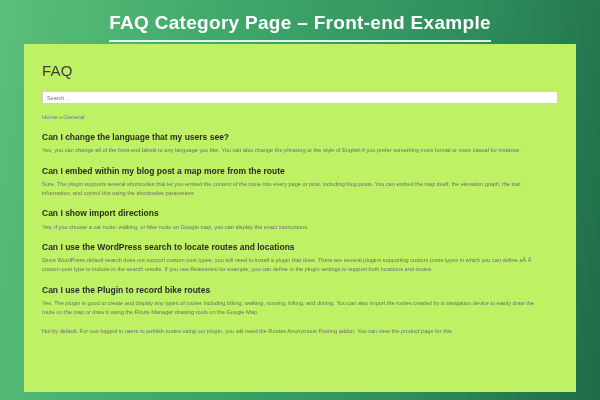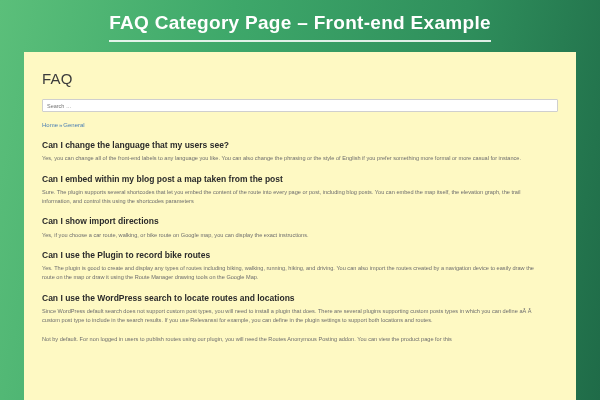--- a/index.html
+++ b/index.html
@@ -32,24 +32,24 @@
     font-weight: bold;
     letter-spacing: 0.3px;
     padding-bottom: 6px;
     border-bottom: 2px solid rgba(255,255,255,0.85);
     line-height: 1.1;
     white-space: nowrap;
   }
   .content-card {
     position: absolute;
     left: 24px;
-    top: 52px;
+    top: 44px;
     width: 552px;
     height: 348px;
-    background: #fef9c3;
+    background: #bef264;
     overflow: hidden;
   }
   .card-inner {
     padding: 14px 18px 0 18px;
   }
   .page-title {
     font-size: 15px;
     color: #3c3c3c;
     font-weight: normal;
     margin: 4px 0 12px 0;
@@ -124,37 +124,37 @@
       </div>
 
       <div class="faq-list">
 
         <div class="faq-item">
           <h2 class="faq-q">Can I change the language that my users see?</h2>
           <p class="faq-a">Yes, you can change all of the front-end labels to any language you like. You can also change the phrasing or the style of English if you prefer something more formal or more casual for instance.</p>
         </div>
 
         <div class="faq-item">
-          <h2 class="faq-q">Can I embed within my blog post a map taken from the post</h2>
+          <h2 class="faq-q">Can I embed within my blog post a map more from the route</h2>
           <p class="faq-a">Sure. The plugin supports several shortcodes that let you embed the content of the route into every page or post, including blog posts. You can embed the map itself, the elevation graph, the trail information, and control this using the shortcodes parameters</p>
         </div>
 
         <div class="faq-item">
           <h2 class="faq-q">Can I show import directions</h2>
           <p class="faq-a">Yes, if you choose a car route, walking, or bike route on Google map, you can display the exact instructions.</p>
         </div>
 
         <div class="faq-item">
-          <h2 class="faq-q">Can I use the Plugin to record bike routes</h2>
-          <p class="faq-a">Yes. The plugin is good to create and display any types of routes including biking, walking, running, hiking, and driving. You can also import the routes created by a navigation device to easily draw the route on the map or draw it using the Route Manager drawing tools on the Google Map.</p>
+          <h2 class="faq-q">Can I use the WordPress search to locate routes and locations</h2>
+          <p class="faq-a">Since WordPress default search does not support custom post types, you will need to install a plugin that does. There are several plugins supporting custom posts types in which you can define aÂ Â custom post type to include in the search results. If you use Relevanssi for example, you can define in the plugin settings to support both locations and routes.</p>
         </div>
 
         <div class="faq-item">
-          <h2 class="faq-q">Can I use the WordPress search to locate routes and locations</h2>
-          <p class="faq-a">Since WordPress default search does not support custom post types, you will need to install a plugin that does. There are several plugins supporting custom posts types in which you can define aÂ Â custom post type to include in the search results. If you use Relevanssi for example, you can define in the plugin settings to support both locations and routes.</p>
+          <h2 class="faq-q">Can I use the Plugin to record bike routes</h2>
+          <p class="faq-a">Yes. The plugin is good to create and display any types of routes including biking, walking, running, hiking, and driving. You can also import the routes created by a navigation device to easily draw the route on the map or draw it using the Route Manager drawing tools on the Google Map.</p>
         </div>
 
         <div class="faq-item">
           <p class="faq-a">Not by default. For non logged in users to publish routes using our plugin, you will need the Routes Anonymous Posting addon. You can view the product page for this</p>
         </div>
 
       </div>
     </div>
   </div>
 

